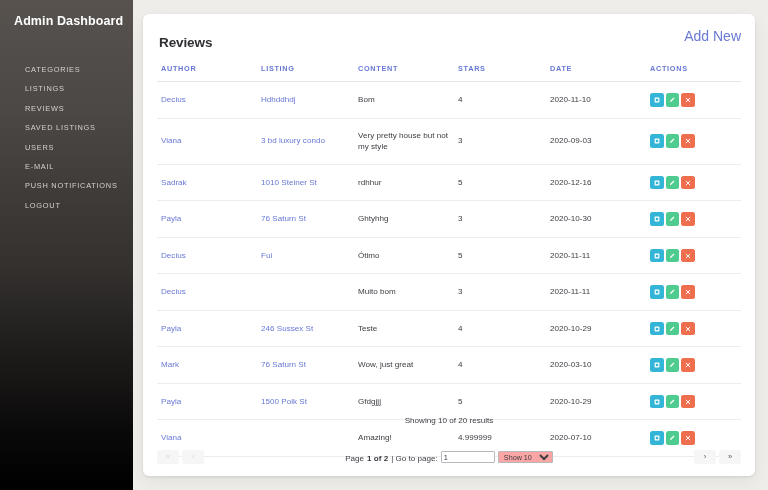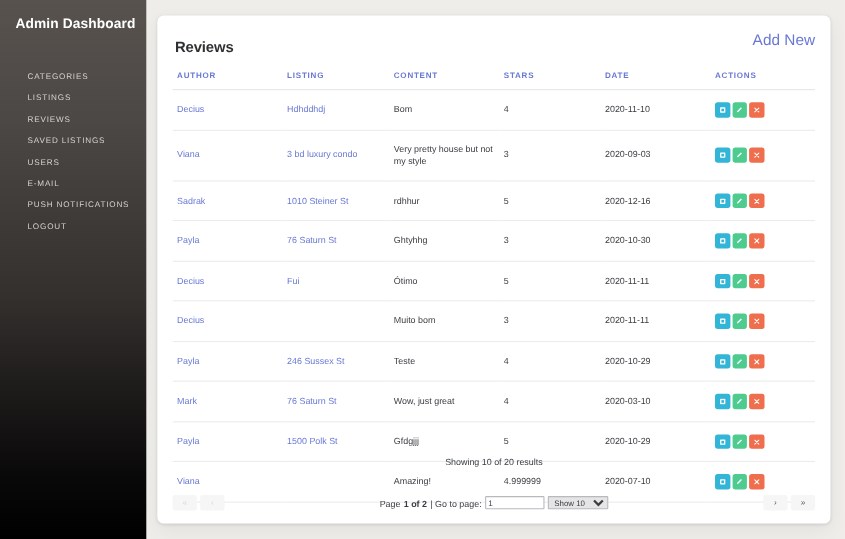--- a/index.html
+++ b/index.html
@@ -190,21 +190,21 @@
     font-family: "Liberation Sans", sans-serif;
     background: #fff;
   }
   .show-select {
     height: 12.5px;
     font-size: 7.2px;
     border: 1px solid #b9b9bd;
     border-radius: 1px;
     color: #3b3d42;
     font-family: "Liberation Sans", sans-serif;
-    background: #e5e5e5;
+    background: #fca5a5;
     padding: 0 0 0 1px;
   }
 </style>
 </head>
 <body>
 
 <div class="app">
 
   <aside class="sidebar">
     <div class="brand">Admin Dashboard</div>

